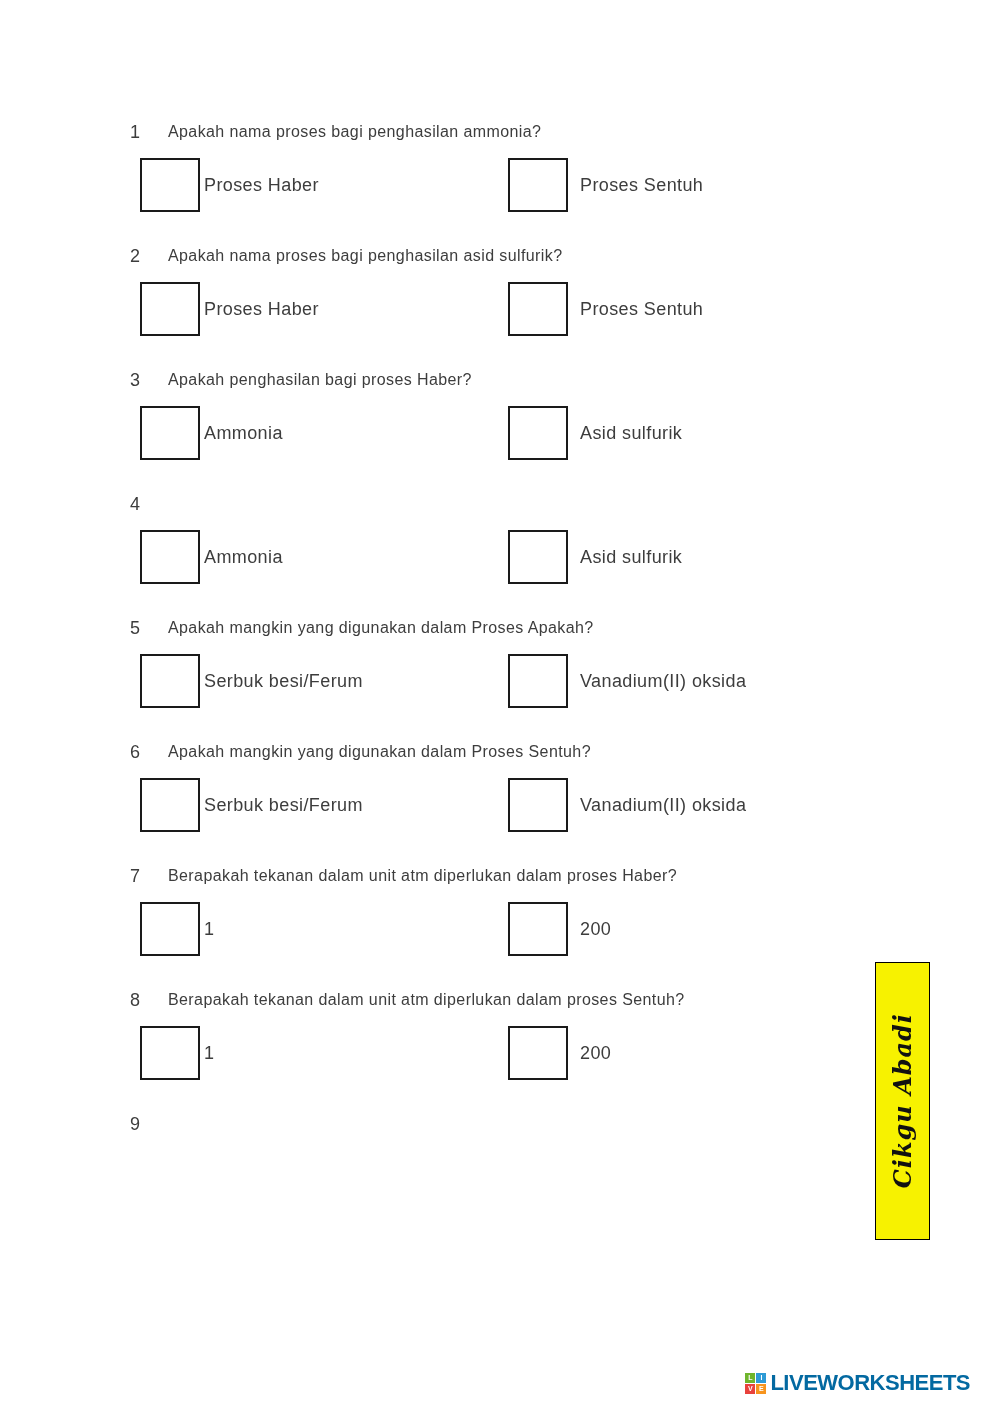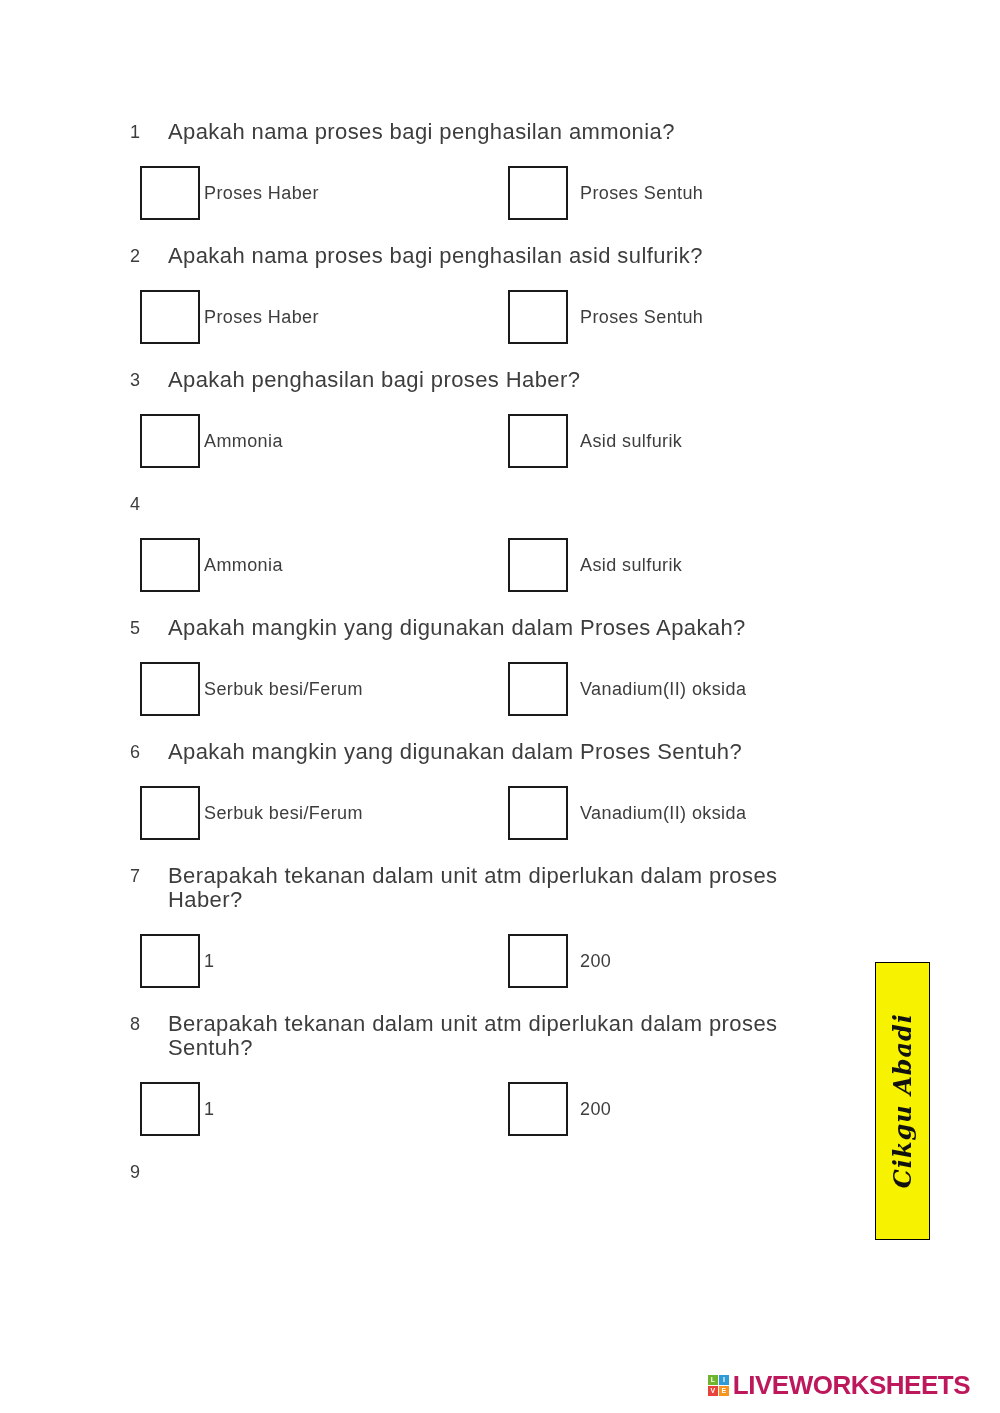--- a/index.html
+++ b/index.html
@@ -20,34 +20,34 @@
     width:740px;
   }
   .question { margin-bottom:30px; }
   .q-row { display:flex; line-height:24px; }
   .q-num {
     flex:0 0 38px;
     font-size:18px;
     letter-spacing:0.4px;
   }
   .q-text {
-    font-size:22px;
+    font-size:16px;
     letter-spacing:0.4px;
     max-width:690px;
   }
   .options {
     position:relative;
     margin-top:14px;
     height:56px;
   }
   .option {
     display:flex;
     align-items:center;
     position:absolute;
-    top:8px;
+    top:0;
   }
   .option-left { left:10px; }
   .option-right { left:378px;gap:8px; }
   .checkbox {
     display:inline-block;
     width:60px;
     height:54px;
     border:2px solid #1a1a1a;
     background:#ffffff;
     margin-right:4px;
@@ -98,23 +98,23 @@
     width:10px;
     height:10px;
     color:#ffffff;
     font-size:7px;
     font-weight:bold;
     line-height:10px;
     text-align:center;
     font-family:"Liberation Sans", sans-serif;
   }
   .brand-text {
-    font-size:26px;
+    font-size:22px;
     font-weight:bold;
-    color:#be185d;
+    color:#0369a1;
     letter-spacing:-0.5px;
     font-family:"Liberation Sans", sans-serif;
   }
 </style>
 </head>
 <body>
 
 <div class="page">
   <div class="content">
 

